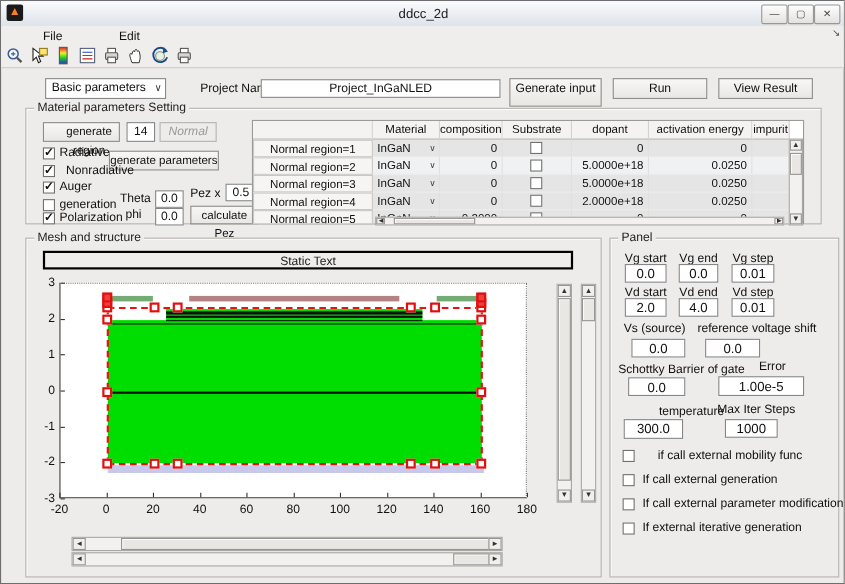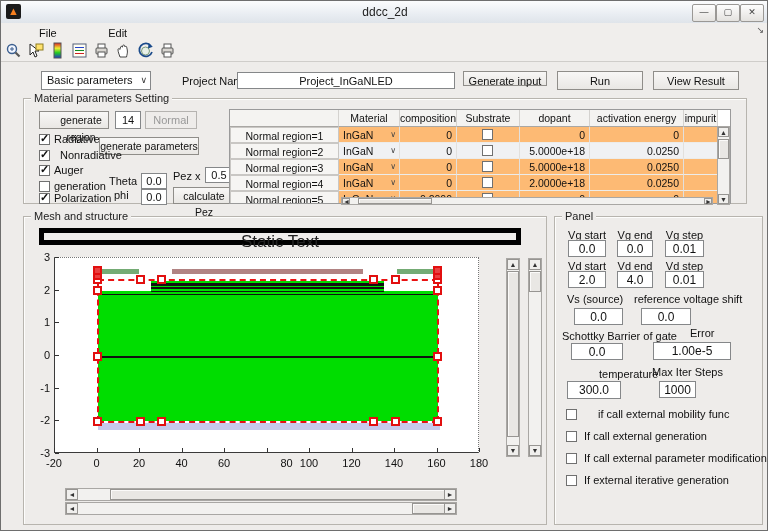--- a/index.html
+++ b/index.html
@@ -11,31 +11,31 @@
   #mlicon{left:5px;top:3px;width:15px;height:15px;background:#1a1a1a;border-radius:2px;color:#f77f1f;font-size:11px;line-height:15px;text-align:center;}
   .winbtn{top:3px;width:22px;height:16px;background:linear-gradient(#fdfdfd,#e4e2df);border:1px solid #9a9895;border-radius:2px;font-size:9px;line-height:14px;text-align:center;color:#444;}
   #menubar{left:0;top:22px;width:768px;height:17px;background:#f0eeec;border-bottom:1px solid #d8d6d3;}
   .menuitem{display:inline-block;padding:0 9px;font-size:11px;line-height:17px;color:#111;margin-left:29px;}
   #menudock{right:3px;top:24px;font-size:9px;color:#555;}
   #toolbar{left:0;top:39px;width:768px;height:21px;background:#f0eeec;border-bottom:1px solid #cfcdca;}
   .tbicon{top:41px;width:17px;height:17px;}
   
   .btn{background:linear-gradient(#f8f7f6,#e9e7e4);border:1px solid #8f8d89;font-size:11px;color:#111;text-align:center;box-sizing:border-box;}
   .tf{background:#fff;border:1px solid #858789;font-size:11px;color:#111;text-align:center;box-sizing:border-box;padding:0;font-family:"Liberation Sans",sans-serif;}
-  .tf:disabled{background:#eeecea;color:#999;border-color:#b5b3b0;}
+  .tf:disabled{background:#eeecea;color:#999;border-color:#b5b3b0;font-style:italic;}
   .lbl{font-size:11px;color:#111;white-space:nowrap;}
   .group{border:1px solid #b7b4ae;box-shadow:inset 1px 1px 0 #fdfdfc;box-sizing:border-box;}
   .gtitle{font-size:11px;color:#222;background:#eeecea;padding:0 3px;line-height:12px;}
   .cb{width:11px;height:11px;background:#fff;border:1px solid #707070;box-sizing:border-box;position:absolute;}
   .cb.on::after{content:"✓";position:absolute;left:0px;top:-3px;font-size:11px;font-weight:bold;color:#111;}
   .cblabel{font-size:11px;color:#111;position:absolute;white-space:nowrap;}
   
   #tblwrap{left:228px;top:108px;width:502px;height:95px;background:#fff;border:1px solid #9a9a9a;box-sizing:border-box;overflow:hidden;}
   .th{position:absolute;top:0;height:17px;background:#f4f3f1;border-right:1px solid #d4d2cf;border-bottom:1px solid #a9a7a4;font-size:10.5px;text-align:center;line-height:17px;color:#111;box-sizing:border-box;}
-  .tr{position:absolute;left:0;width:488px;height:16px;background:#fdba74;}
+  .tr{position:absolute;left:0;width:488px;height:16px;background:#e5e5e5;}
   .tr.alt{background:#f0f1f3;}
   .td{position:absolute;top:0;height:16px;border-right:1px solid #e2e0dd;border-bottom:1px solid #ececea;font-size:10.5px;line-height:16px;color:#111;box-sizing:border-box;}
   .td.rowhdr{background:#f6f5f3;border:1px solid #c9c7c4;text-align:center;}
   .td.num{text-align:right;padding-right:4px;}
   .ddarrow{position:absolute;right:3px;top:0;font-size:8px;color:#444;}
   
   .sb{background:#f2f1ef;border:1px solid #a9a7a4;box-sizing:border-box;}
   .sbthumb{position:absolute;background:#e9e7e4;border:1px solid #979592;box-shadow:inset 1px 1px 0 #fbfaf9;box-sizing:border-box;}
   .sbarr{position:absolute;background:#f0efed;border:1px solid #979592;font-size:7px;color:#333;text-align:center;box-sizing:border-box;}
   
@@ -123,21 +123,21 @@
         <rect x="3" y="6" width="11" height="6" rx="1" fill="#d9d6d1" stroke="#555"></rect>
         <rect x="5" y="10" width="7" height="5" fill="#fff" stroke="#555"></rect>
       </svg></span>
 
   <div class="abs tf" style="left:40px;top:70px;width:110px;height:19px;line-height:17px;text-align:left;padding-left:5px;">
     <span>Basic parameters</span>
     <span class="abs" style="right:3px;top:0;font-size:9px;color:#333;">∨</span>
   </div>
   <span class="abs lbl" style="left:181px;top:74px;">Project Name</span>
   <input class="abs tf" style="left: 236px; top: 71px; width: 218px; height: 17px;" value="Project_InGaNLED">
-  <div class="abs btn" style="left:462px;top:70px;width:84px;height:15px;line-height:18px;">Generate input</div>
+  <div class="abs btn" style="left:462px;top:70px;width:84px;height:26px;line-height:18px;">Generate input</div>
   <div class="abs btn" style="left:556px;top:70px;width:86px;height:19px;line-height:18px;">Run</div>
   <div class="abs btn" style="left:652px;top:70px;width:86px;height:19px;line-height:18px;">View Result</div>
 
   <div class="abs group" style="left:22px;top:97px;width:724px;height:106px;"></div>
   <span class="abs gtitle" style="left:30px;top:91px;">Material parameters Setting</span>
 
   <div class="abs btn" style="left:38px;top:110px;width:70px;height:18px;line-height:17px;font-size:10.5px;padding-left:14px;">generate region</div>
   <input class="abs tf" style="left: 114px; top: 110px; width: 26px; height: 18px;" value="14">
   <input class="abs tf" style="left: 144px; top: 110px; width: 52px; height: 18px;" disabled="" value="Normal">
 
@@ -232,21 +232,21 @@
   </div>
 
   <div class="abs sb" style="left:340px;top:196px;width:372px;height:8px;">
     <div class="sbarr" style="left:0;top:0;width:8px;height:6px;line-height:5px;">◄</div>
     <div class="sbthumb" style="left:16px;top:0;width:74px;height:6px;"></div>
     <div class="sbarr" style="right:0;top:0;width:8px;height:6px;line-height:5px;">►</div>
   </div>
 
   <div class="abs group" style="left:22px;top:215px;width:524px;height:309px;"></div>
   <span class="abs gtitle" style="left:30px;top:209px;">Mesh and structure</span>
-  <div class="abs" style="left:38px;top:227px;width:482px;height:17px;border:5px solid #000000;background:#efedeb;font-size:17px;text-align:center;line-height:17px;color:#222;box-sizing:border-box;">Static Text</div>
+  <div class="abs" style="left:38px;top:227px;width:482px;height:17px;border:2px solid #000000;background:#efedeb;font-size:11px;text-align:center;line-height:17px;color:#222;box-sizing:border-box;">Static Text</div>
 
   <div class="abs" id="plot">
       <div class="preg" style="left: 42.5px; width: 342.125px; top: 165.293px; height: 6.53333px; background: rgb(199, 200, 234);"></div>
       <div class="preg" style="left: 42.5px; width: 340px; top: 32.6667px; height: 130.667px; background: rgb(0, 221, 0);"></div>
       <div class="preg" style="left: 95.625px; width: 233.75px; top: 22.54px; height: 10.1267px; background: rgb(0, 221, 0);"></div>
       <div class="preg" style="left: 95.625px; width: 233.75px; top: 25.1533px; height: 2.94px; background: rgb(17, 17, 17);"></div>
       <div class="preg" style="left: 95.625px; width: 233.75px; top: 29.4px; height: 1.96px; background: rgb(17, 17, 17);"></div>
       <div class="preg" style="left: 95.625px; width: 233.75px; top: 32.6667px; height: 1.47px; background: rgb(17, 17, 17);"></div>
       <div class="preg" style="left: 42.5px; width: 41.4375px; top: 10.78px; height: 4.9px; background: rgb(116, 171, 116);"></div>
       <div class="preg" style="left: 116.875px; width: 191.25px; top: 10.78px; height: 4.9px; background: rgb(177, 131, 131);"></div>
@@ -325,42 +325,42 @@
   <input class="abs tf" style="left: 640px; top: 307px; width: 50px; height: 17px; font-size: 12px;" value="0.0">
 
   <span class="abs lbl" style="left:561px;top:329px;">Schottky Barrier of gate</span>
   <span class="abs lbl" style="left:689px;top:326px;">Error</span>
   <input class="abs tf" style="left: 570px; top: 342px; width: 52px; height: 17px; font-size: 12px;" value="0.0">
   <input class="abs tf" style="left: 652px; top: 341px; width: 78px; height: 18px; font-size: 12px;" value="1.00e-5">
 
   <span class="abs lbl" style="left:566px;top:367px;padding-left:32px;">temperature</span>
   <span class="abs lbl" style="left:651px;top:365px;">Max Iter Steps</span>
   <input class="abs tf" style="left: 566px; top: 380px; width: 54px; height: 18px; font-size: 12px;" value="300.0">
-  <input class="abs tf" style="left: 658px; top: 380px; width: 37px; height: 17px; font-size: 12px;" value="1000">
+  <input class="abs tf" style="left: 658px; top: 380px; width: 48px; height: 17px; font-size: 12px;" value="1000">
 
   <span class="abs cb" style="left:565px;top:408px;"></span>
   <span class="cblabel" style="left:597px;top:407px;">if call external mobility func</span>
   <span class="abs cb" style="left:565px;top:430px;"></span>
   <span class="cblabel" style="left:583px;top:429px;">If call external generation</span>
   <span class="abs cb" style="left:565px;top:452px;"></span>
   <span class="cblabel" style="left:583px;top:451px;">If call external parameter modification</span>
   <span class="abs cb" style="left:565px;top:474px;"></span>
   <span class="cblabel" style="left:583px;top:473px;">If external iterative generation</span>
 
 <div class="xticklbl abs" style="left: 53px; top: 456px;">-20</div>
     <div class="tickmark abs" style="left: 53px; top: 447px; width: 1px; height: 4px;"></div>
     <div class="xticklbl abs" style="left: 95.5px; top: 456px;">0</div>
     <div class="tickmark abs" style="left: 95.5px; top: 447px; width: 1px; height: 4px;"></div>
     <div class="xticklbl abs" style="left: 138px; top: 456px;">20</div>
     <div class="tickmark abs" style="left: 138px; top: 447px; width: 1px; height: 4px;"></div>
     <div class="xticklbl abs" style="left: 180.5px; top: 456px;">40</div>
     <div class="tickmark abs" style="left: 180.5px; top: 447px; width: 1px; height: 4px;"></div>
     <div class="xticklbl abs" style="left: 223px; top: 456px;">60</div>
     <div class="tickmark abs" style="left: 223px; top: 447px; width: 1px; height: 4px;"></div>
-    <div class="xticklbl abs" style="left: 265.5px; top: 456px; margin-left: 20px;">80</div>
+    <div class="xticklbl abs" style="left: 265.5px; top: 456px;">80</div>
     <div class="tickmark abs" style="left: 265.5px; top: 447px; width: 1px; height: 4px;"></div>
     <div class="xticklbl abs" style="left: 308px; top: 456px;">100</div>
     <div class="tickmark abs" style="left: 308px; top: 447px; width: 1px; height: 4px;"></div>
     <div class="xticklbl abs" style="left: 350.5px; top: 456px;">120</div>
     <div class="tickmark abs" style="left: 350.5px; top: 447px; width: 1px; height: 4px;"></div>
     <div class="xticklbl abs" style="left: 393px; top: 456px;">140</div>
     <div class="tickmark abs" style="left: 393px; top: 447px; width: 1px; height: 4px;"></div>
     <div class="xticklbl abs" style="left: 435.5px; top: 456px;">160</div>
     <div class="tickmark abs" style="left: 435.5px; top: 447px; width: 1px; height: 4px;"></div>
     <div class="xticklbl abs" style="left: 478px; top: 456px;">180</div>

